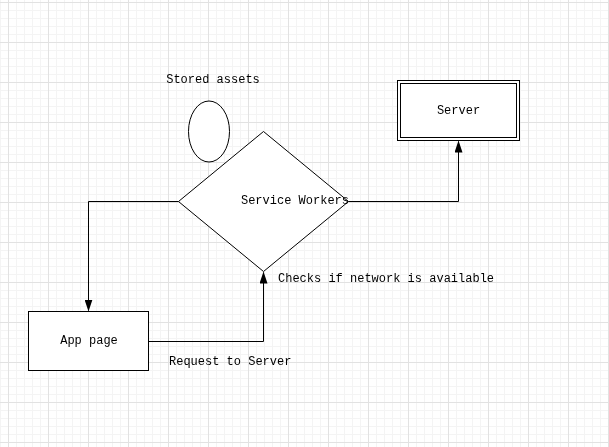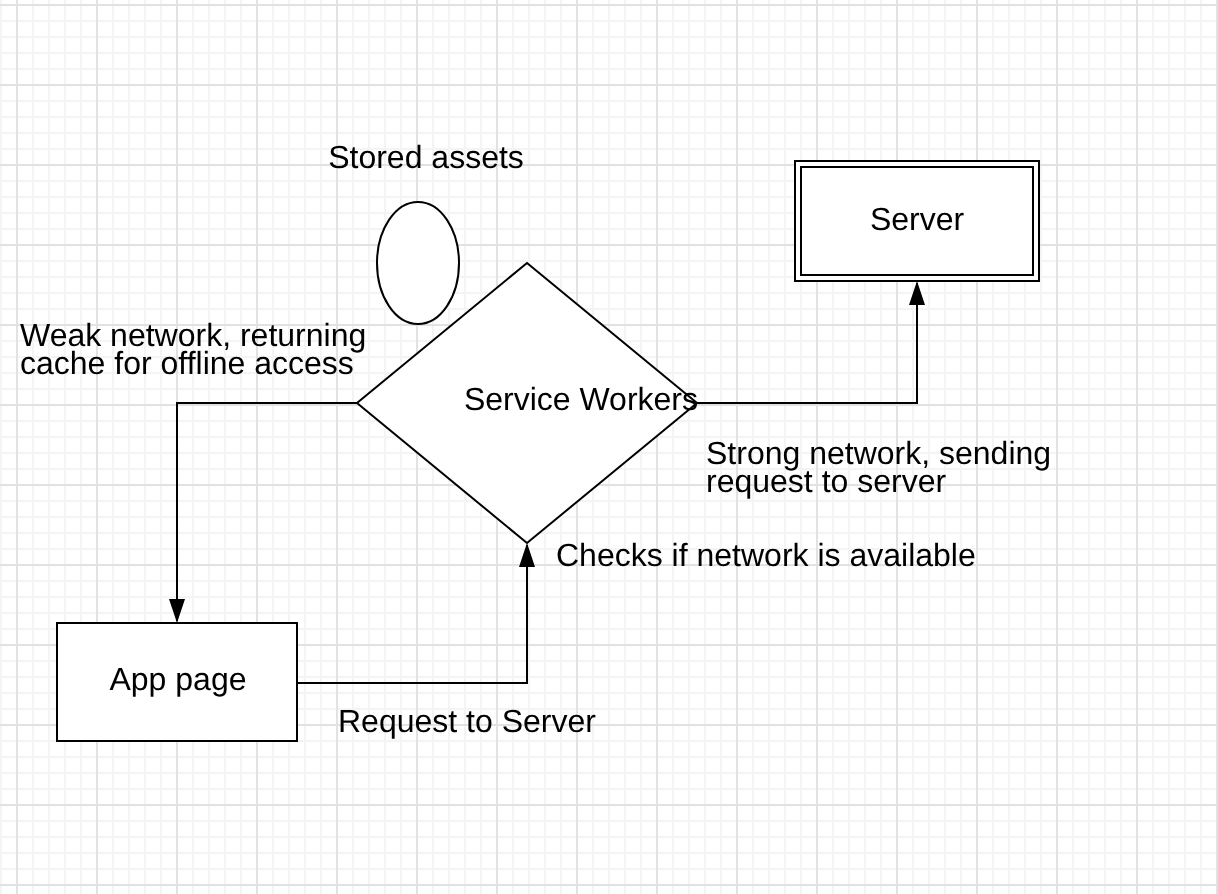--- a/index.html
+++ b/index.html
@@ -39,24 +39,25 @@
     stroke: #000000;
     stroke-width: 1;
   }
   .edge {
     fill: none;
     stroke: #000000;
     stroke-width: 1;
   }
   .label {
     position: absolute;
-    font-size: 16px;
+    font-size: 12px;
     line-height: 14px;
     color: #000000;
     white-space: pre-line;
+    font-family: Liberation Mono, monospace;
   }
   .label.center {
     text-align: center;
   }
 </style>
 </head>
 <body>
 
 <div class="canvas">
 
@@ -84,23 +85,19 @@
   </svg>
 
   <div class="label center" style="left:163px; top:73px; width:100px;">Stored assets</div>
 
   <div class="label center" style="left:178px; top:194px; width:171px;text-align:right;">Service Workers</div>
 
   <div class="label center" style="left:397px; top:104px; width:123px;">Server</div>
 
   <div class="label center" style="left:29px; top:334px; width:120px;">App page</div>
 
-  <div class="label" style="left:10px; top:162px;">Weak network, returning
-cache for offline access</div>
 
-  <div class="label" style="left:353px; top:221px;">Strong network, sending
-request to server</div>
 
   <div class="label" style="left:278px; top:272px;">Checks if network is available</div>
 
   <div class="label" style="left:169px; top:355px;">Request to Server</div>
 
 </div>
 
 </body></html>

